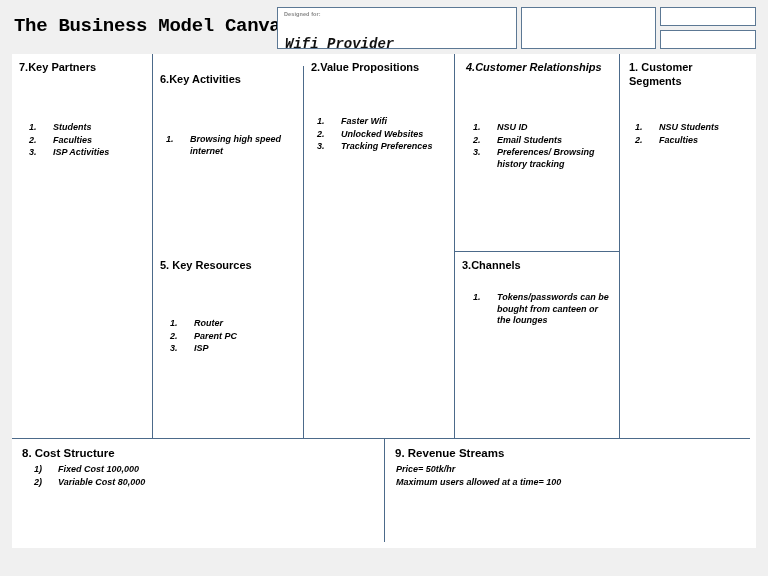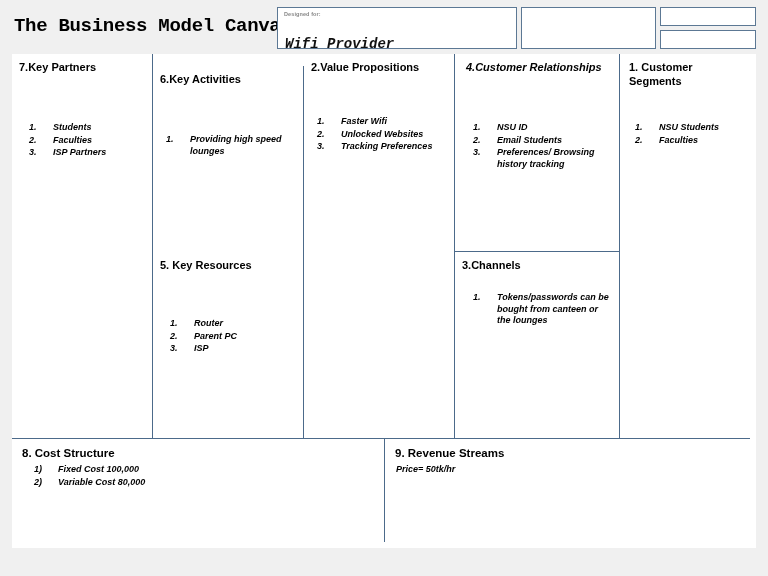--- a/index.html
+++ b/index.html
@@ -191,31 +191,31 @@
         <li>
           <span class="num">1.</span>
           <span class="txt">Students</span>
         </li>
         <li>
           <span class="num">2.</span>
           <span class="txt">Faculties</span>
         </li>
         <li>
           <span class="num">3.</span>
-          <span class="txt">ISP Partners</span>
+          <span class="txt">ISP Activities</span>
         </li>
       </ul>
     </div>
 
     <div class="cell bdr-r bdr-b" style="left:141px; top:12px; width:151px; height:198px;">
       <div class="cell-title">6.Key Activities</div>
       <ul class="olist" style="left:13px; top:68px; width:130px;">
         <li>
           <span class="num">1.</span>
-          <span class="txt">Providing high speed lounges</span>
+          <span class="txt">Browsing high speed internet</span>
         </li>
       </ul>
     </div>
 
     <div class="cell bdr-r bdr-b" style="left:141px; top:198px; width:151px; height:187px;">
       <div class="cell-title">5. Key Resources</div>
       <ul class="olist" style="left:17px; top:66px; width:128px;">
         <li>
           <span class="num">1.</span>
           <span class="txt">Router</span>
@@ -302,17 +302,18 @@
           <span class="num">2)</span>
           <span class="txt">Variable Cost 80,000</span>
         </li>
       </ul>
     </div>
 
     <div class="cell" style="left:373px; top:385px; width:365px; height:103px;">
       <div class="cell-title" style="left:10px; top:7px; font-size:11.5px;">9. Revenue Streams</div>
       <ul class="plainlines" style="left:11px; top:24px; width:345px;">
         <li>Price= 50tk/hr</li>
+        <li>Maximum users allowed at a time= 100</li>
       </ul>
     </div>
 
   </div>
 </div>
 
 </body></html>

